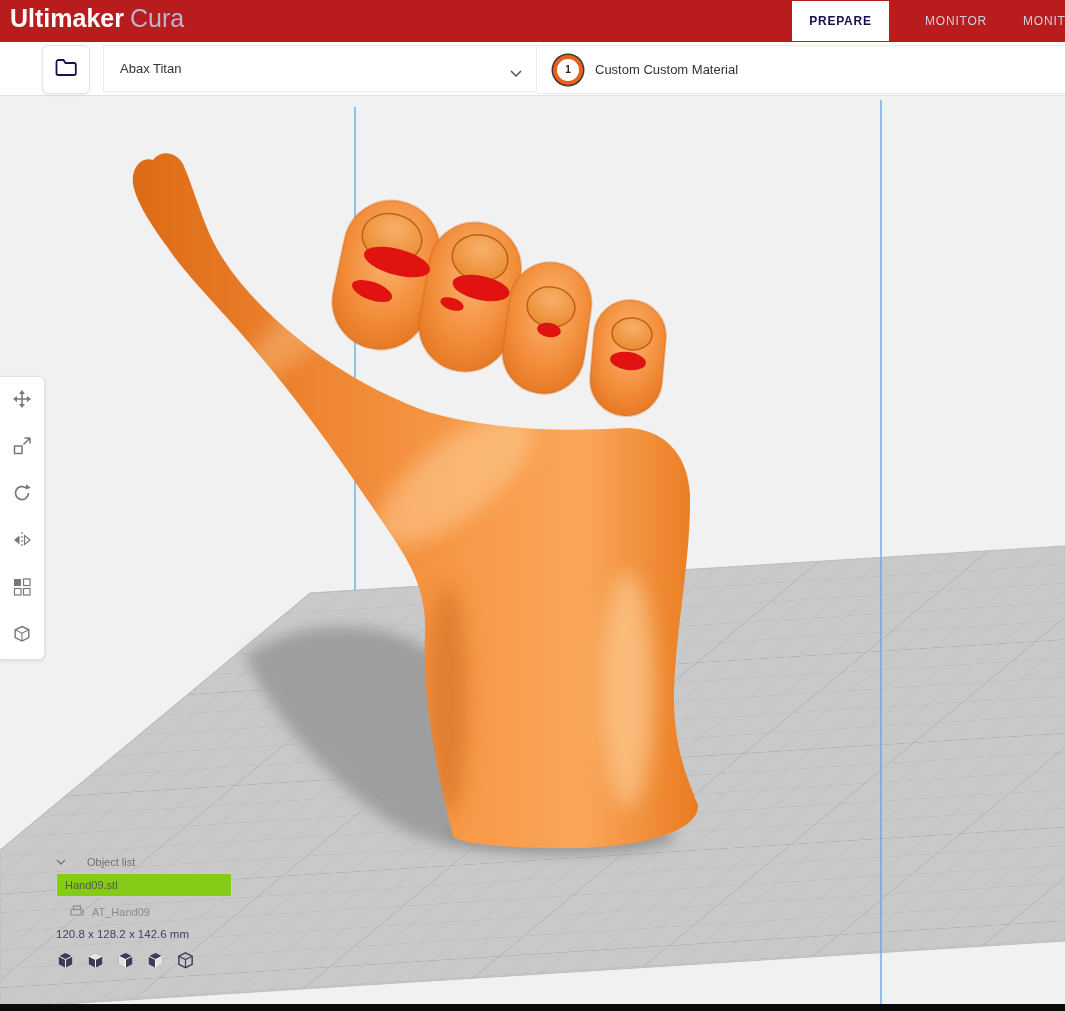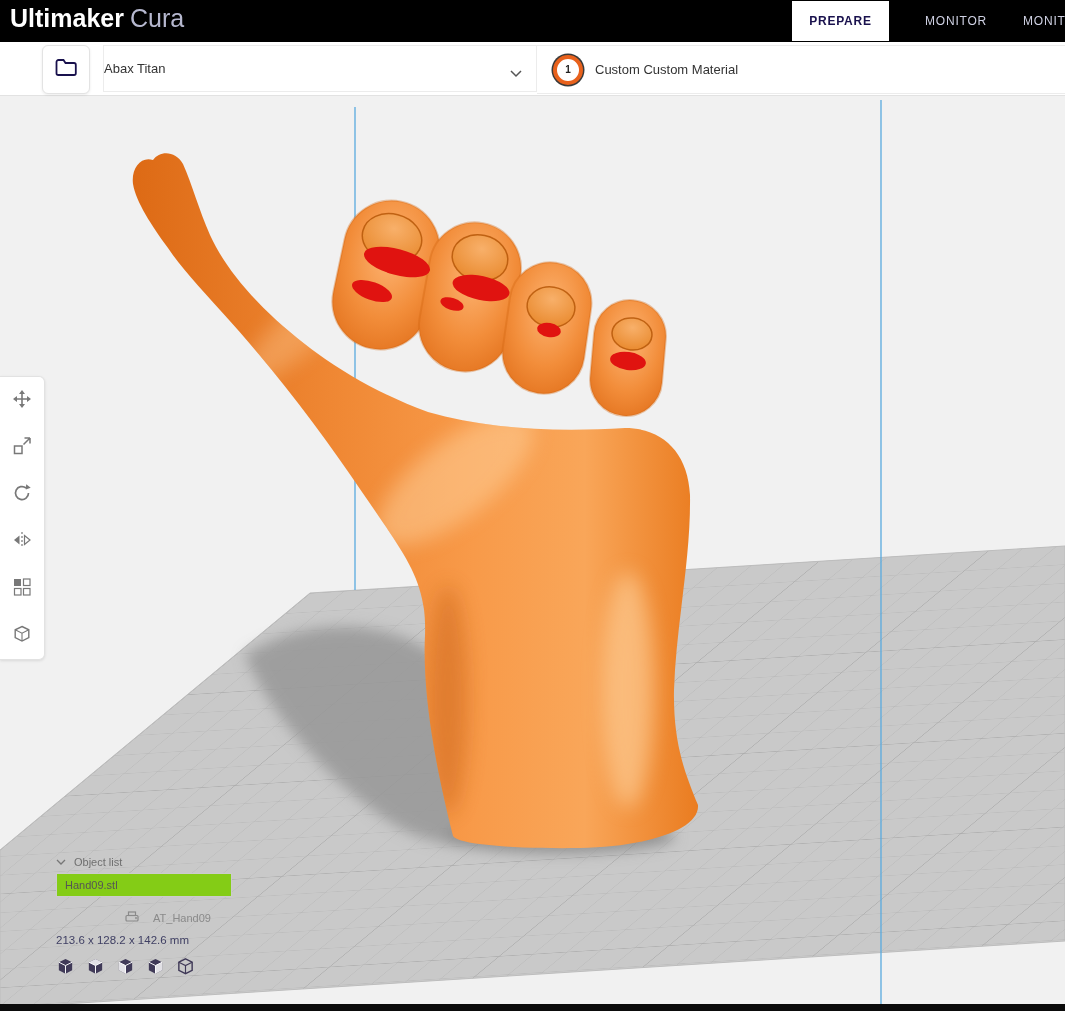--- a/index.html
+++ b/index.html
@@ -3,59 +3,59 @@
 <meta charset="utf-8">
 <style>
   html,body{margin:0;padding:0;width:1065px;height:1011px;overflow:hidden;
     font-family:"Liberation Sans",sans-serif;background:#f1f1f1;position:relative;}
   .app{position:relative;width:1065px;height:1011px;}
 
   
   svg.scene{position:absolute;left:0;top:0;z-index:0;}
 
   
-  .header{position:absolute;left:0;top:0;width:100%;height:42px;background:#000000;z-index:5;}
+  .header{position:absolute;left:0;top:0;width:100%;height:42px;background:#b91c1c;z-index:5;}
   .brand{position:absolute;left:10px;top:4px;font-size:25px;color:#fff;white-space:nowrap;}
   .brand .bold{font-weight:700;}
   .brand .light{font-weight:300;color:#b6b8cf;margin-left:6px;}
   .stages{position:absolute;left:792px;top:0;height:42px;display:flex;align-items:center;z-index:6;}
   .stage-btn{width:97px;height:40px;background:#ffffff;color:#19114d;font-size:12px;font-weight:600;
     letter-spacing:.8px;display:flex;align-items:center;justify-content:center;cursor:pointer;}
   .stage-link{margin-left:36px;color:#cfd1e3;font-size:12px;letter-spacing:.8px;cursor:pointer;white-space:nowrap;}
 
   
   .toolbar-row{position:absolute;left:0;top:42px;width:100%;height:53px;background:#fff;
     border-bottom:1px solid #e2e2e2;z-index:4;}
   .folder-btn{position:absolute;left:42px;top:45px;width:46px;height:47px;background:#fff;
     border:1px solid #e3e3e3;border-radius:6px;box-shadow:0 1px 3px rgba(0,0,0,.08);
     display:flex;align-items:center;justify-content:center;cursor:pointer;z-index:5;}
   .printer-select{position:absolute;left:103px;top:45px;width:434px;height:47px;background:#fff;
-    border:1px solid #ececec;display:flex;align-items:center;box-sizing:border-box;
+    border:1px solid #ececec;display:flex;align-items:center;padding-left:16px;box-sizing:border-box;
     font-size:13px;color:#333;cursor:pointer;z-index:5;}
   .printer-select .chev{position:absolute;right:14px;top:20px;}
   .material-select{position:absolute;left:537px;top:45px;right:0;height:47px;background:#fff;
     border-top:1px solid #ececec;border-bottom:1px solid #ececec;display:flex;align-items:center;
     padding-left:16px;font-size:13px;color:#333;cursor:pointer;z-index:5;}
   .extruder-badge{width:22px;height:22px;border-radius:50%;background:#fff;border:4px solid #e8611c;
     box-shadow:0 0 0 1.5px #3a3a3a;display:flex;align-items:center;justify-content:center;
     font-size:10px;font-weight:700;color:#222;margin-right:12px;}
 
   
   .left-tools{position:absolute;left:0;top:376px;width:44px;background:#fff;border:1px solid #e2e2e2;
     border-left:none;border-radius:0 6px 6px 0;box-shadow:0 1px 3px rgba(0,0,0,.10);z-index:5;}
   .tool-btn{width:44px;height:47px;display:flex;align-items:center;justify-content:center;cursor:pointer;}
 
   
   .object-panel{position:absolute;left:56px;top:856px;width:210px;z-index:5;}
-  .obj-header{display:flex;align-items:center;gap:8px;color:#6f6f6f;font-size:11px;cursor:pointer;}
+  .obj-header{display:flex;align-items:center;gap:21px;color:#6f6f6f;font-size:11px;cursor:pointer;}
   .obj-file{margin-top:5px;width:176px;height:24px;border:1px solid #cccccc;background:#84cc16;
     font-size:11px;color:#555;padding-left:8px;box-sizing:border-box;
     font-family:"Liberation Sans",sans-serif;}
-  .printer-row{margin-top:14px;margin-left:14px;display:flex;align-items:center;gap:14px;
-    color:#8a8a8a;font-size:11px;justify-content:center;}
+  .printer-row{margin-top:8px;margin-left:14px;display:flex;align-items:center;gap:8px;
+    color:#8a8a8a;font-size:11px;}
   .dims{margin-top:9px;color:#3f3f63;font-size:11.5px;}
   .cubes{margin-top:11px;display:flex;gap:11px;align-items:center;}
   .cube-ic{cursor:pointer;}
 
   .bottom-bar{position:absolute;left:0;bottom:0;width:100%;height:7px;background:#0b0b0b;z-index:6;}
 </style>
 </head>
 <body>
 
 <div class="app">
@@ -265,21 +265,21 @@
     <div class="printer-row">
       <span>
         <svg width="14" height="12" viewBox="0 0 14 12">
           <rect x="1" y="4.5" width="12" height="5.5" rx="1" fill="none" stroke="#8a8a8a" stroke-width="1.2"></rect>
           <rect x="3.5" y="1" width="7" height="3.5" fill="none" stroke="#8a8a8a" stroke-width="1.2"></rect>
           <circle cx="11" cy="7" r="0.9" fill="#8a8a8a"></circle>
         </svg>
       </span>
       <span>AT_Hand09</span>
     </div>
-    <div class="dims">213.6 x 128.2 x 142.6 mm</div>
+    <div class="dims">120.8 x 128.2 x 142.6 mm</div>
     <div class="cubes">
       <span class="cube-ic">
         <svg width="19" height="19" viewBox="0 0 20 20">
           <path d="M10 2 L17 5.5 V14 L10 17.5 L3 14 V5.5 Z" fill="#403a58"></path>
           <path d="M3 5.5 L10 9 L17 5.5 M10 9 V17.5" stroke="#ffffff" stroke-width="1" fill="none"></path>
         </svg>
       </span>
       <span class="cube-ic">
         <svg width="19" height="19" viewBox="0 0 20 20">
           <path d="M10 2 L17 5.5 V14 L10 17.5 L3 14 V5.5 Z" fill="#403a58"></path>

